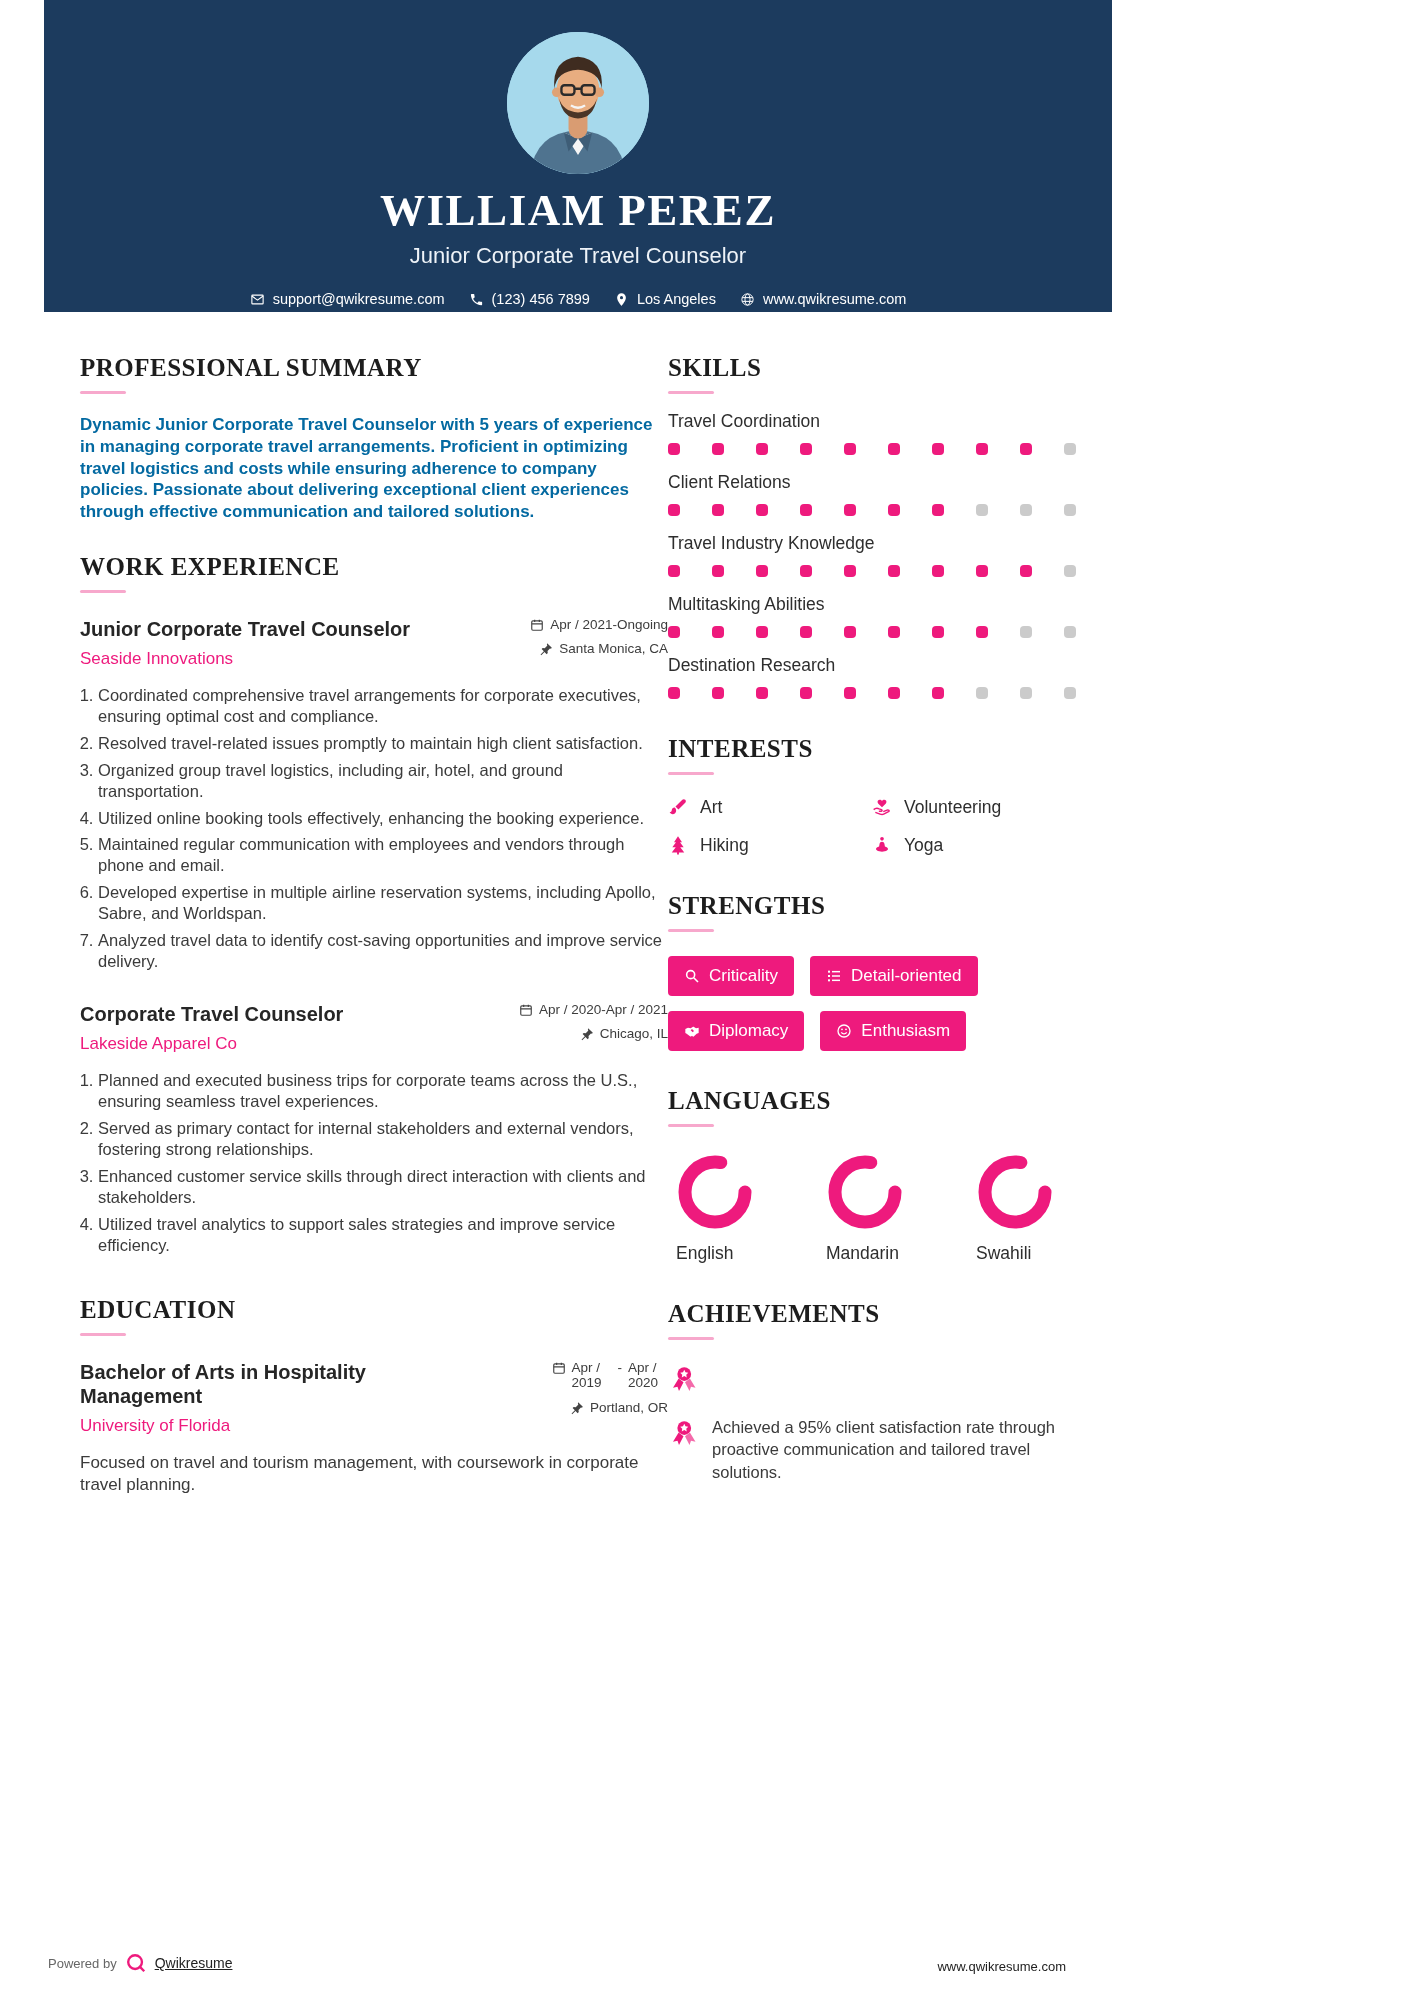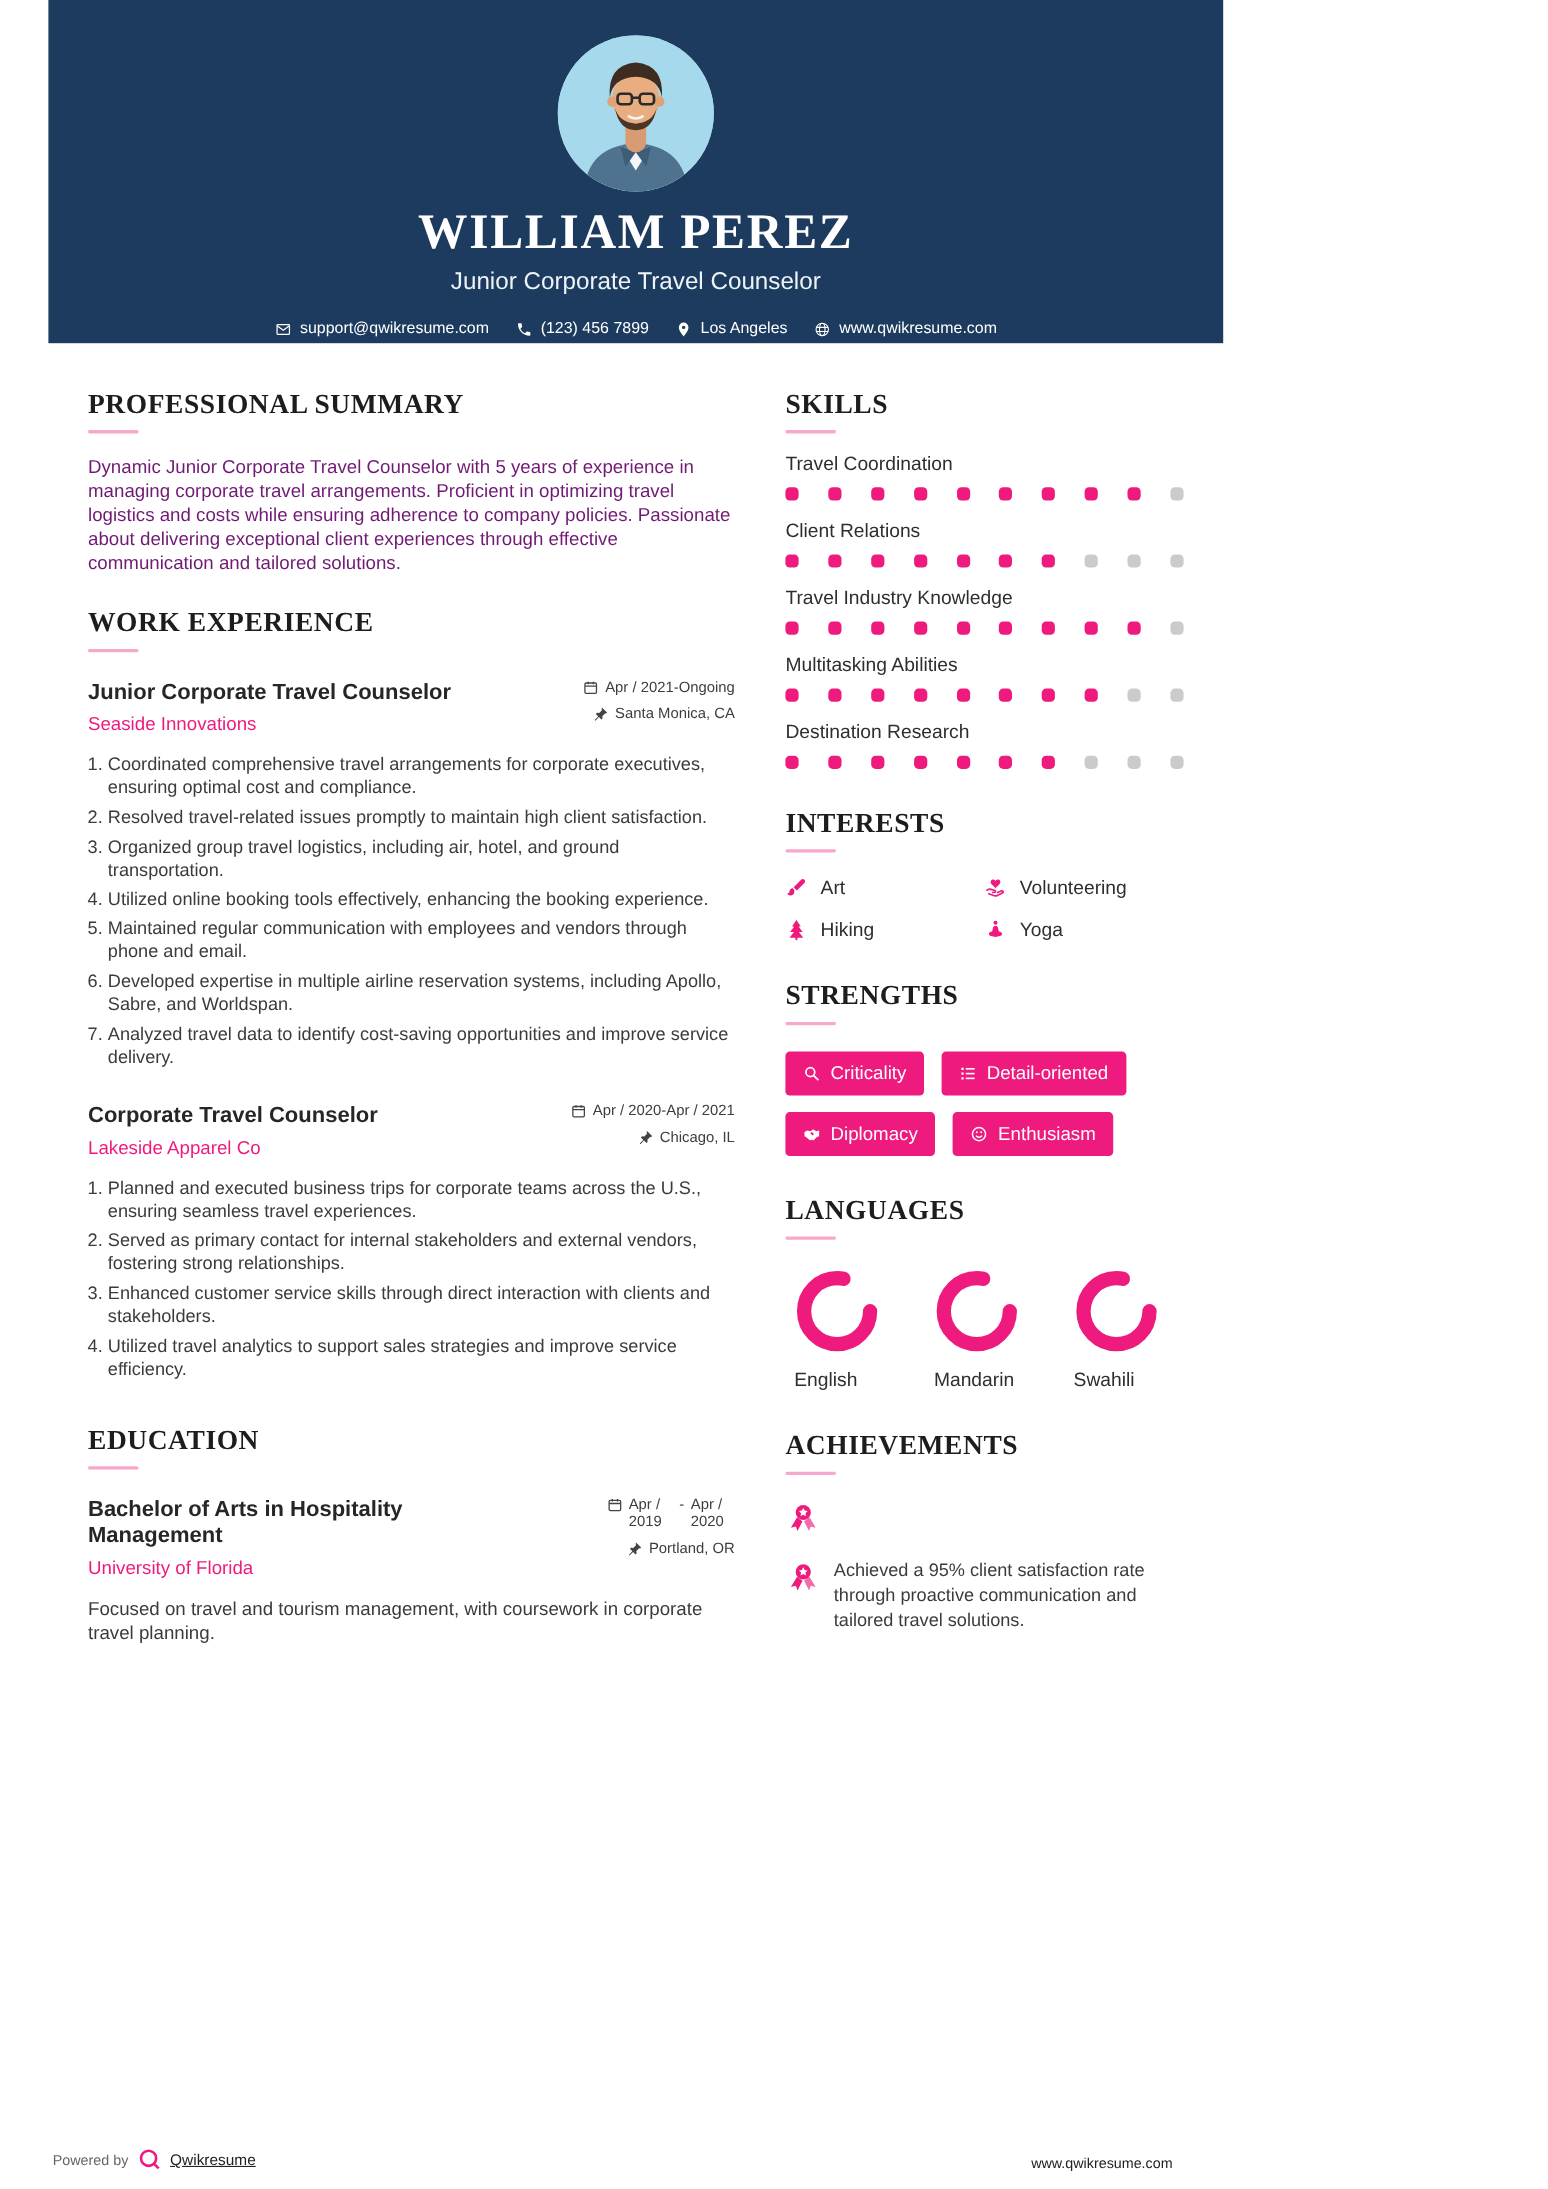--- a/index.html
+++ b/index.html
@@ -26,32 +26,32 @@
   }
   .subtitle { font-size:22px; margin-top:7px; color:#eef3f8; font-weight:400; }
   .contact-row {
     display:flex; justify-content:center; align-items:center;
     gap:24px; margin-top:22px; font-size:14.5px;
   }
   .c-item { display:flex; align-items:flex-end; gap:8px; color:#fff; }
   .c-item svg { width:15px; height:15px; flex:none; color:#fff; }
 
   
-  .body { display:flex; padding:42px 36px 0 36px; gap:46px; }
+  .body { display:flex; padding:42px 36px 0 36px; }
   .col-left { width:588px; flex:none; }
   .col-right { flex:1; min-width:0; }
 
   section { margin-bottom:30px; }
   .sec-h {
     font-family:"Liberation Serif", serif; font-weight:700;
     font-size:25px; letter-spacing:.5px; color:#1d1d1d;
   }
   .sec-line { width:46px; height:3px; background:#f7a8cc; border-radius:2px; margin-top:9px; }
 
-  .summary-text { font-size:17px; line-height:1.28; margin-top:20px; color:#701a75; }
+  .summary-text { font-size:17px; line-height:1.28; margin-top:20px; color:#0369a1;font-weight:bold; }
 
   
   .job { margin-top:24px; }
   .job-head { display:flex; justify-content:space-between; }
   .job-left { max-width:360px; }
   .job-title { font-size:20px; font-weight:700; color:#262626; line-height:1.2; }
   .job-company { font-size:17px; color:var(--pink, #ee1a7d); margin-top:8px; }
   .job-right { flex:none; text-align:right; font-size:13.5px; color:#3d3d3d; }
   .meta-line { display:flex; align-items:flex-start; justify-content:flex-end; gap:6px; margin-bottom:9px; }
   .meta-line svg { width:14px; height:14px; color:#444; flex:none; margin-top:1px; }

